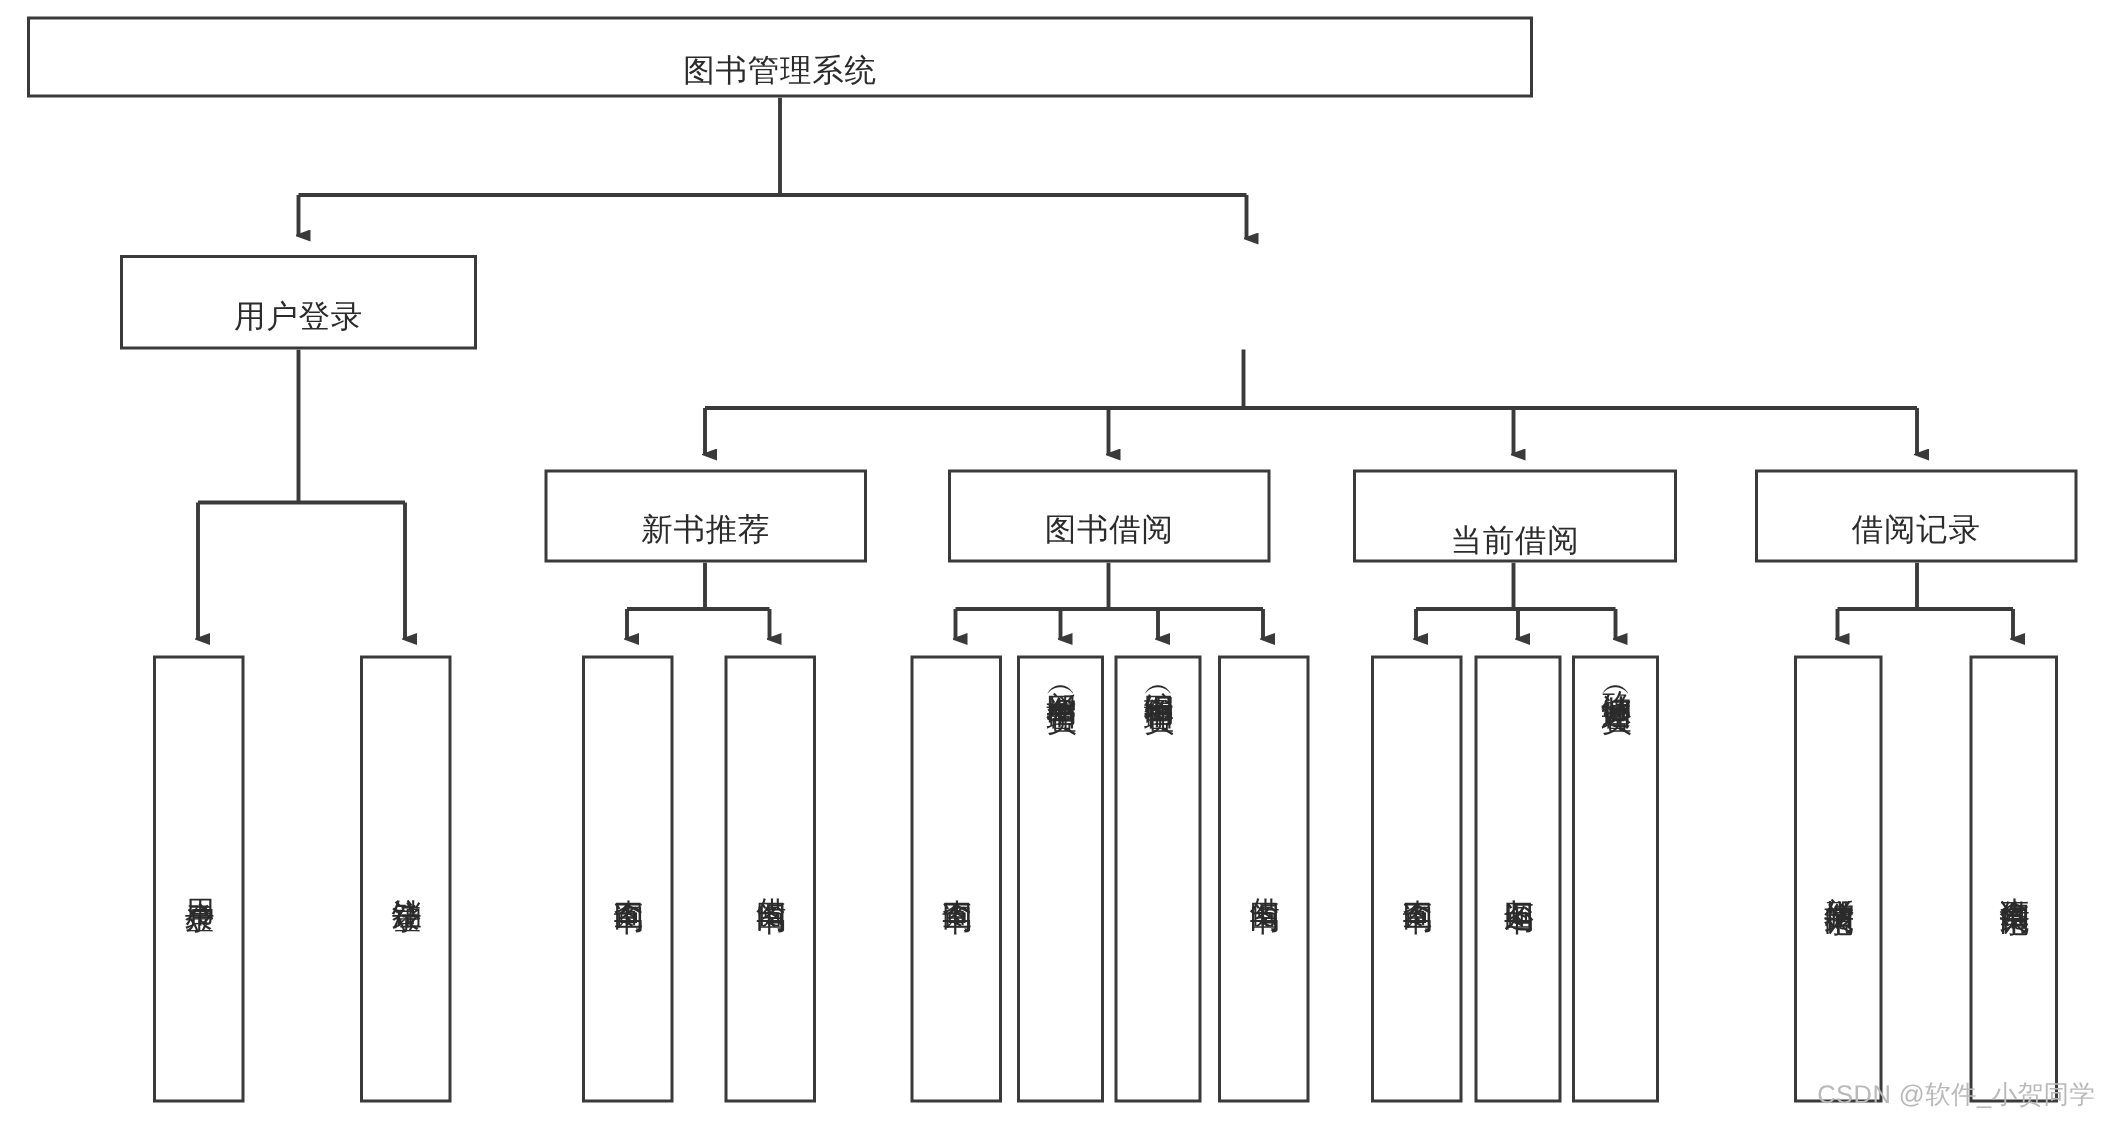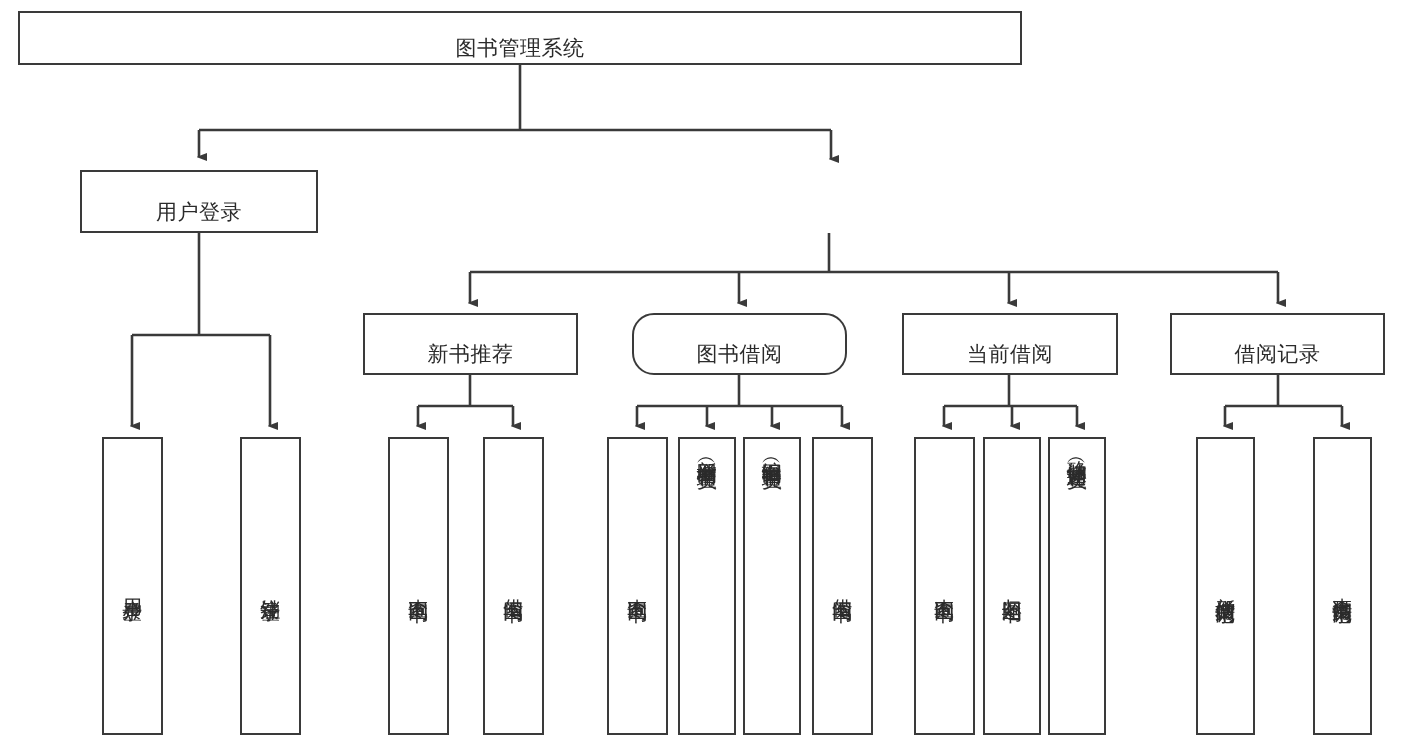--- a/index.html
+++ b/index.html
@@ -138,24 +138,24 @@
     <span class="node-label">图书管理系统</span>
   </div>
 
   <div class="node-box" style="left:80px; top:170px; width:238px; height:63px;">
     <span class="node-label">用户登录</span>
   </div>
 
   <div class="node-box" style="left:363px; top:313px; width:215px; height:62px;">
     <span class="node-label">新书推荐</span>
   </div>
-  <div class="node-box" style="left:632px; top:313px; width:215px; height:62px;border-radius:22px;">
+  <div class="node-box" style="left:632px; top:313px; width:215px; height:62px;">
     <span class="node-label">图书借阅</span>
   </div>
-  <div class="node-box" style="left:902px; top:313px; width:216px; height:62px;">
+  <div class="node-box" style="left:902px; top:313px; width:216px; height:62px;align-items:flex-end;">
     <span class="node-label">当前借阅</span>
   </div>
   <div class="node-box" style="left:1170px; top:313px; width:215px; height:62px;">
     <span class="node-label">借阅记录</span>
   </div>
 
   <div class="leaf-box" style="left:102px; top:437px; width:61px; height:298px;">
     <span class="leaf-label">用户登录</span>
   </div>
   <div class="leaf-box" style="left:240px; top:437px; width:61px; height:298px;">
@@ -192,14 +192,15 @@
     <span class="leaf-label">确认归还（管理员）</span>
   </div>
 
   <div class="leaf-box" style="left:1196px; top:437px; width:59px; height:298px;">
     <span class="leaf-label">新增借阅记录</span>
   </div>
   <div class="leaf-box" style="left:1313px; top:437px; width:59px; height:298px;">
     <span class="leaf-label">查询借阅记录</span>
   </div>
 
+  <div id="watermark">CSDN @软件_小贺同学</div>
 
 </div>
 
 </body></html>

